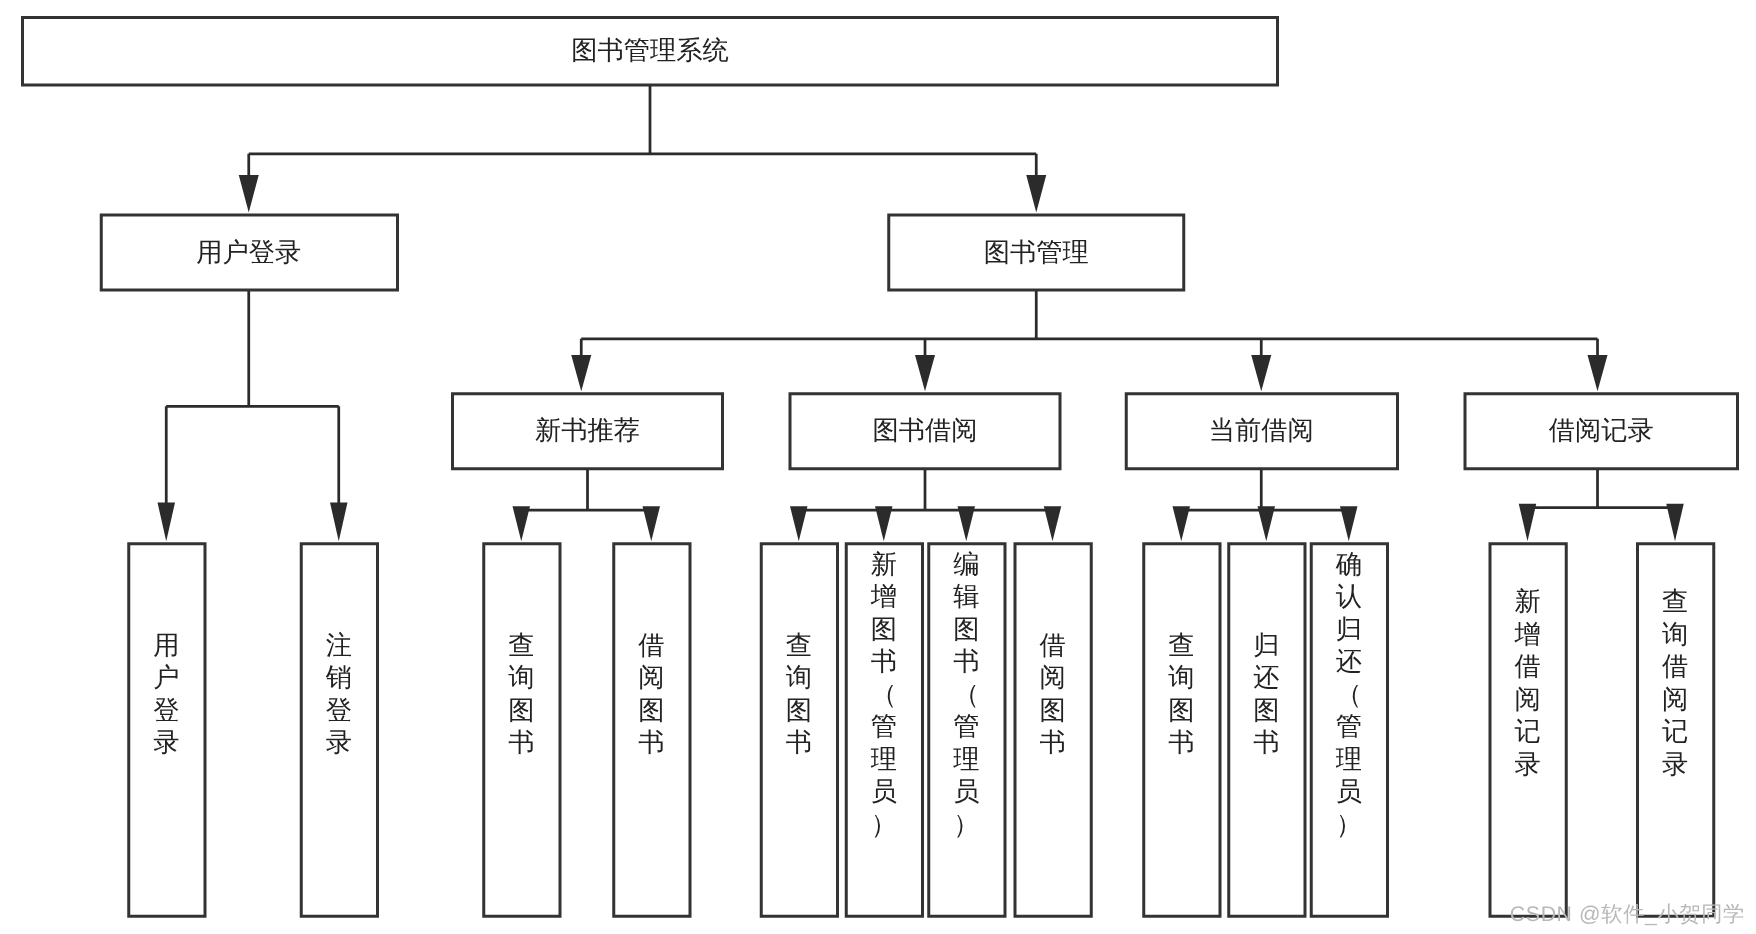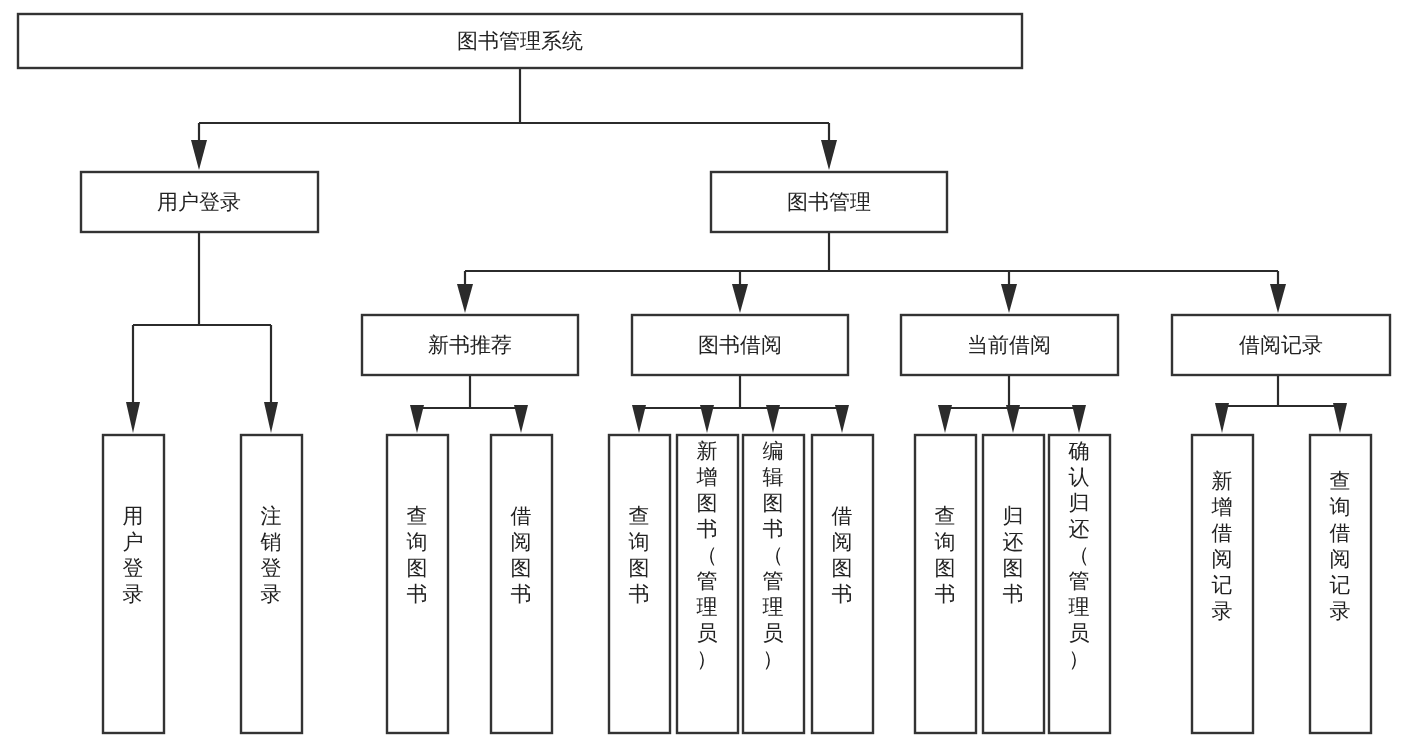--- a/index.html
+++ b/index.html
@@ -234,13 +234,14 @@
       <text class="node-label-vertical" x="1222" y="488"><tspan x="1222" dy="0">新</tspan><tspan x="1222" dy="26">增</tspan><tspan x="1222" dy="26">借</tspan><tspan x="1222" dy="26">阅</tspan><tspan x="1222" dy="26">记</tspan><tspan x="1222" dy="26">录</tspan></text>
     </g>
 
     <g>
       <rect class="node-box" x="1310" y="435" width="61" height="298"></rect>
       <text class="node-label-vertical" x="1340" y="488"><tspan x="1340" dy="0">查</tspan><tspan x="1340" dy="26">询</tspan><tspan x="1340" dy="26">借</tspan><tspan x="1340" dy="26">阅</tspan><tspan x="1340" dy="26">记</tspan><tspan x="1340" dy="26">录</tspan></text>
     </g>
 
   </svg>
 
+  <div class="watermark-text">CSDN @软件_小贺同学</div>
 </div>
 
 </body></html>

